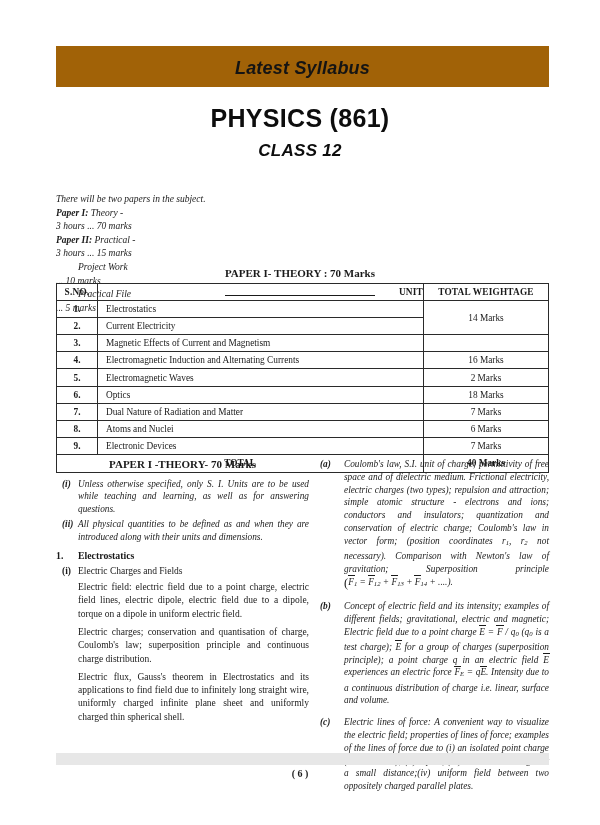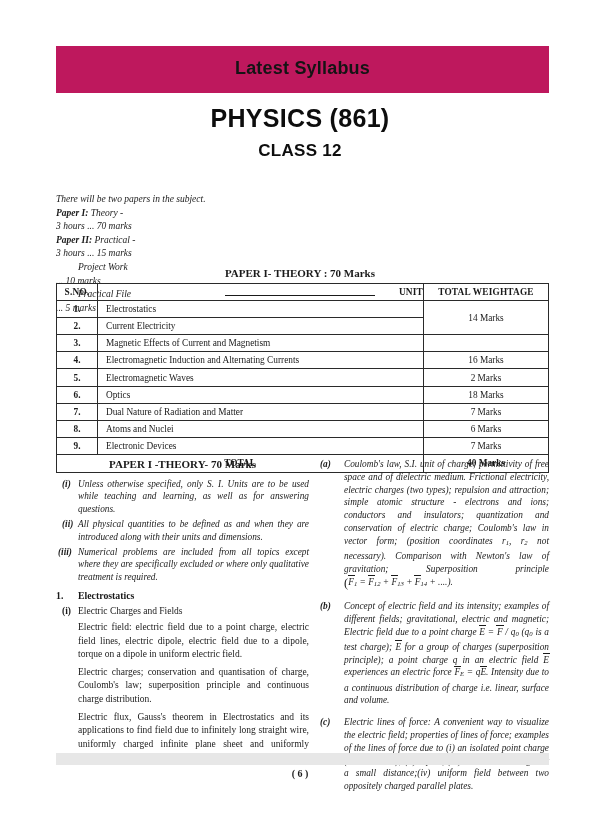--- a/index.html
+++ b/index.html
@@ -22,22 +22,23 @@
     width: 600px;
     height: 825px;
   }
 
   
   .header-band {
     position: absolute;
     left: 56px;
     top: 46px;
     width: 493px;
-    height: 47px;
-    background: #be185d;
+    height: 41px;
+    background: #a16207;
+    font-style: italic;
   }
   .header-band-title {
     position: absolute;
     left: 0; right: 0;
     top: 12px;
     text-align: center;
     font-family: "Liberation Sans", sans-serif;
     font-weight: bold;
     font-size: 18px;
     letter-spacing: 0.2px;
@@ -58,20 +59,21 @@
   .doc-subtitle {
     position: absolute;
     left: 0; right: 0;
     top: 141px;
     text-align: center;
     font-family: "Liberation Sans", sans-serif;
     font-weight: bold;
     font-size: 17px;
     letter-spacing: 0.3px;
     color: #0d0d0d;
+    font-style: italic;
   }
 
   
   .intro {
     position: absolute;
     left: 56px;
     top: 193px;
     width: 493px;
     font-style: italic;
     font-size: 9.5px;
@@ -349,24 +351,20 @@
     <div class="section-title">PAPER I -THEORY- 70 Marks</div>
 
     <div class="note-item">
       <span class="mk">(i)</span>
       <span class="tx">Unless otherwise specified, only S. I. Units are to be used while teaching and learning, as well as for answering questions.</span>
     </div>
     <div class="note-item">
       <span class="mk">(ii)</span>
       <span class="tx">All physical quantities to be defined as and when they are introduced along with their units and dimensions.</span>
     </div>
-    <div class="note-item">
-      <span class="mk" style="padding-left:2px">(iii)</span>
-      <span class="tx">Numerical problems are included from all topics except where they are specifically excluded or where only qualitative treatment is required.</span>
-    </div>
 
     <div class="topic-head">
       <span class="num">1.</span>
       <span>Electrostatics</span>
     </div>
     <div class="sub-head">
       <span class="num">(i)</span>
       <span>Electric Charges and Fields</span>
     </div>
 

